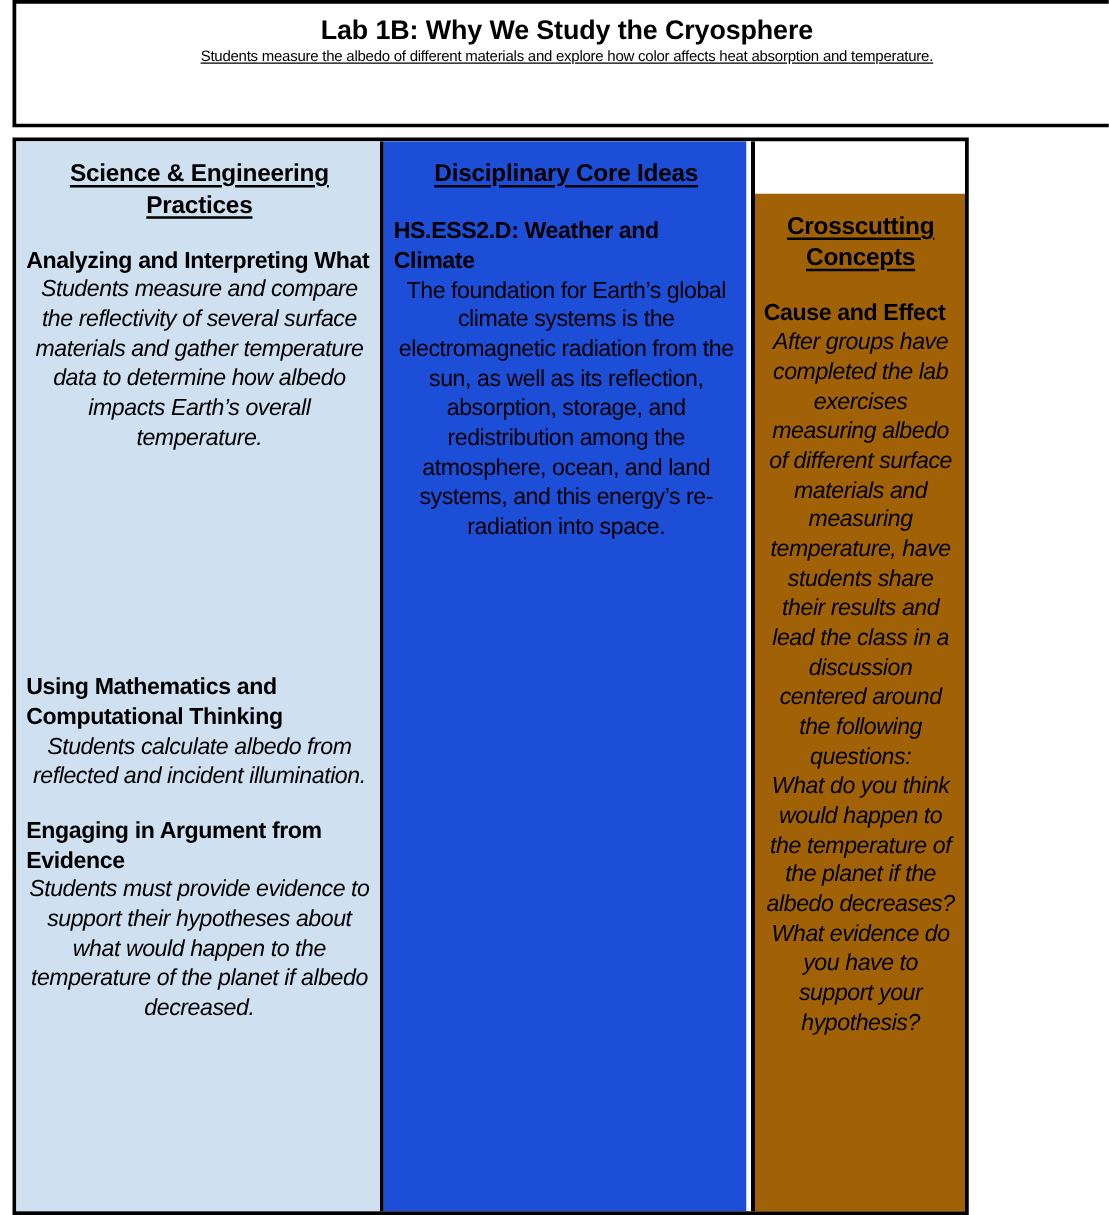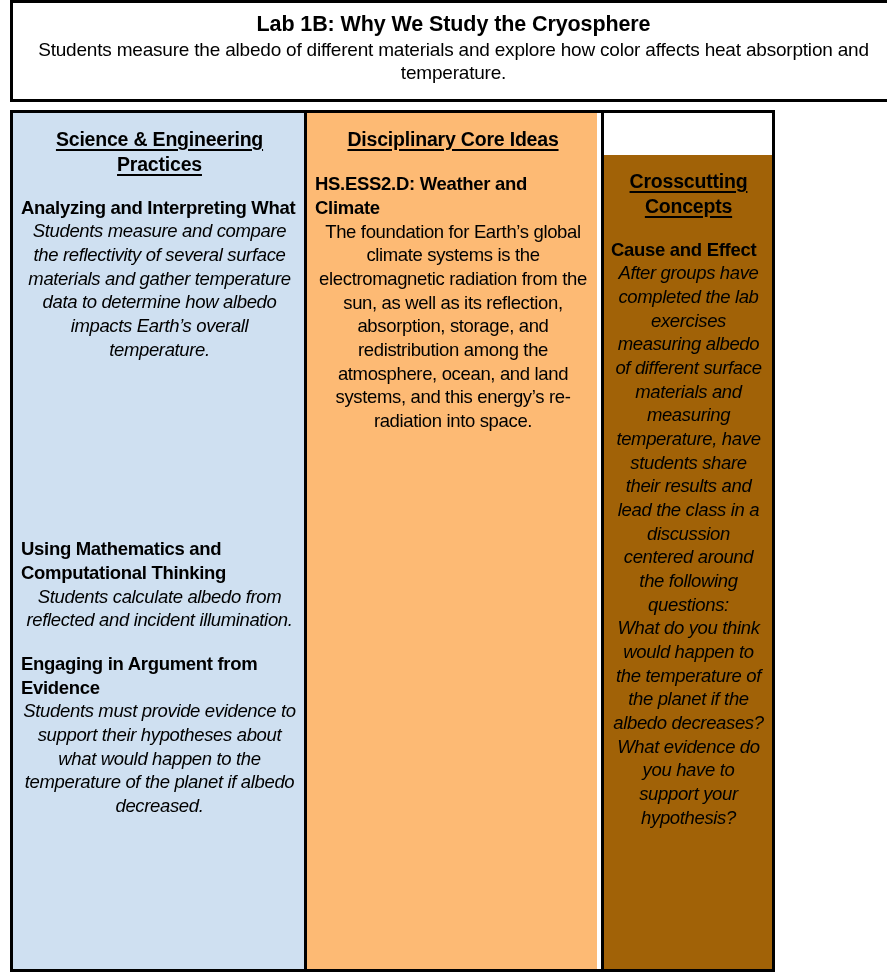--- a/index.html
+++ b/index.html
@@ -39,27 +39,28 @@
     justify-content: flex-start;
   }
   .header-title {
     font-size: 21.5px;
     font-weight: bold;
     line-height: 1.22;
     text-align: center;
     letter-spacing: -0.1px;
   }
   .header-subtitle {
-    font-size: 19px;
+    font-size: 12px;
     font-weight: normal;
     line-height: 1.22;
     text-align: center;
     letter-spacing: -0.2px;
     margin-top: 1px;
     max-width: 840px;
+    text-decoration: underline;
   }
 
   
   .gap {
     height: 8px;
     background: #ffffff;
     width: 887px;
     flex: 0 0 auto;
   }
 
@@ -94,21 +95,21 @@
         #ffffff 0px, #ffffff 4px,
         #000000 4px, #000000 7px);
   }
 
   .col-practices {
     flex: 0 0 291px;
     background: #cfe0f1;
   }
   .col-dci {
     flex: 0 0 290px;
-    background: #fdba74;
+    background: #1d4ed8;
   }
   .col-ccc {
     flex: 1 1 auto;
     background: #a16207;
     padding-left: 7px;
     margin-top: 42px;
   }
 
   .col-header {
     font-size: 19.5px;

